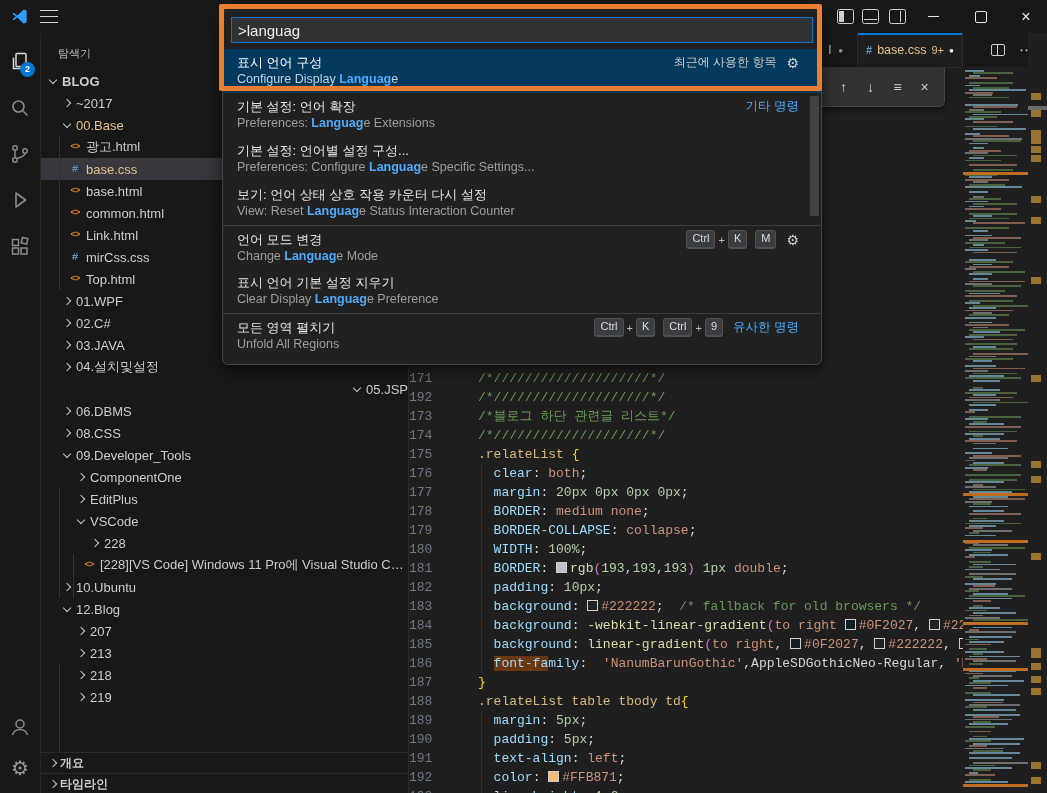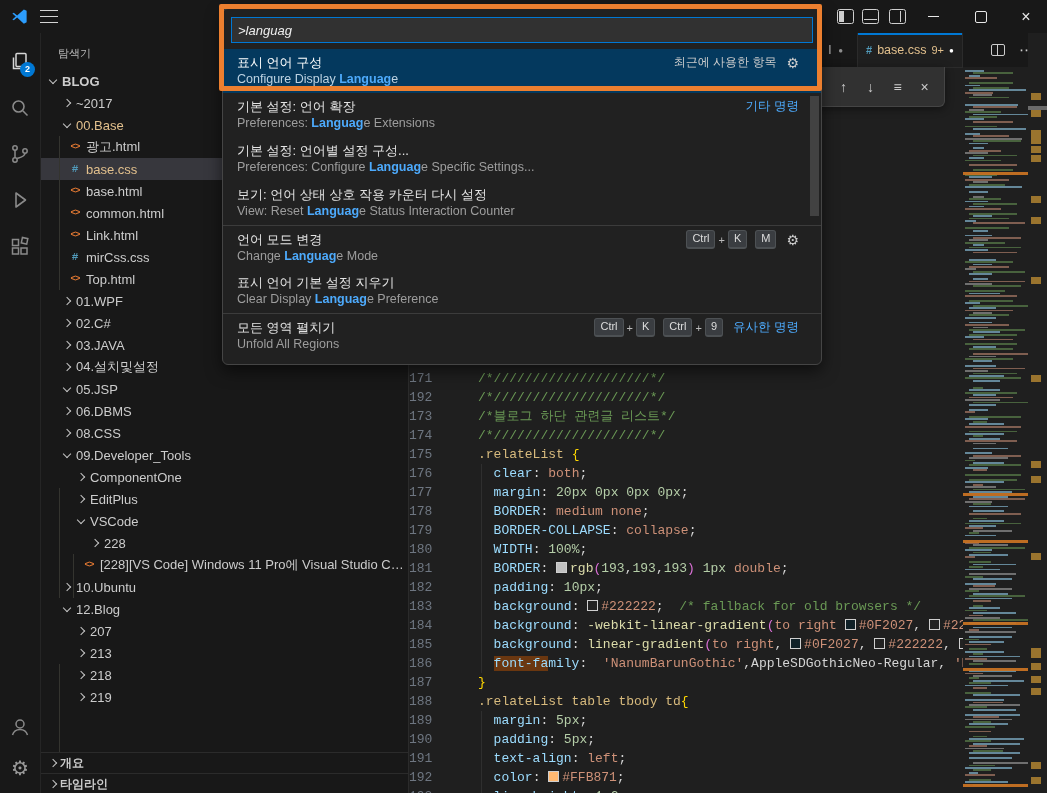--- a/index.html
+++ b/index.html
@@ -87,21 +87,21 @@
   .mm-match{position:absolute;left:0;width:65px;height:3px;background:#C77223;opacity:.95;}
   #ruler{position:absolute;left:1028px;top:33px;width:19px;height:760px;background:#1f1f1f;z-index:1;}
   .rmark{position:absolute;left:3px;width:10px;background:#9a742e;}
   .rscroll{position:absolute;left:0;width:19px;height:4px;background:#6b6b6b;}
 
   
   #palette{position:absolute;left:222px;top:8px;width:600px;height:357px;background:#212121;border:1px solid #454545;
            border-radius:6px;box-shadow:0 6px 16px rgba(0,0,0,.55);box-sizing:border-box;overflow:hidden;z-index:20;}
   .pal-input-wrap{margin:8px 8px 6px;height:26px;background:#313131;border:1px solid #0078d4;box-sizing:border-box;}
   .pal-input-wrap input{width:100%;height:100%;background:transparent;border:none;outline:none;color:#eee;
-                        font-size:13px;padding:0 6px;box-sizing:border-box;font-family:inherit;font-style:italic;}
+                        font-size:15px;padding:0 6px;box-sizing:border-box;font-family:inherit;}
   .prow{height:44px;box-sizing:border-box;padding:4px 22px 0 14px;position:relative;cursor:pointer;}
   .prow.sep{border-top:1px solid #3c3c3c;}
   .prow.selected{background:#04395e;}
   .l1{display:flex;align-items:center;height:19px;font-size:13px;color:#e4e4e4;}
   .prow.selected .l1{color:#fff;}
   .l1 .ko{flex:1 1 auto;white-space:nowrap;overflow:hidden;}
   .l2{height:17px;font-size:12.5px;color:#9d9d9d;white-space:nowrap;overflow:hidden;}
   .prow.selected .l2{color:#bcd2e2;}
   .hlw{color:#4daafc;font-weight:700;}
   .rlabel{color:#ccc;font-size:12px;margin-left:10px;white-space:nowrap;}
@@ -255,21 +255,21 @@
             <span class="chev"></span>
           </span>
           <span class="tlabel">03.JAVA</span>
         </div>
         <div class="trow" style="padding-left: 20px;">
           <span class="chev-box">
             <span class="chev"></span>
           </span>
           <span class="tlabel">04.설치및설정</span>
         </div>
-        <div class="trow" style="padding-left: 20px;">
+        <div class="trow" style="padding-left: 20px; justify-content: flex-end;">
           <span class="chev-box">
             <span class="chev e"></span>
           </span>
           <span class="tlabel">05.JSP</span>
         </div>
         <div class="trow" style="padding-left: 20px; text-align: center;">
           <span class="chev-box">
             <span class="chev"></span>
           </span>
           <span class="tlabel">06.DBMS</span>

